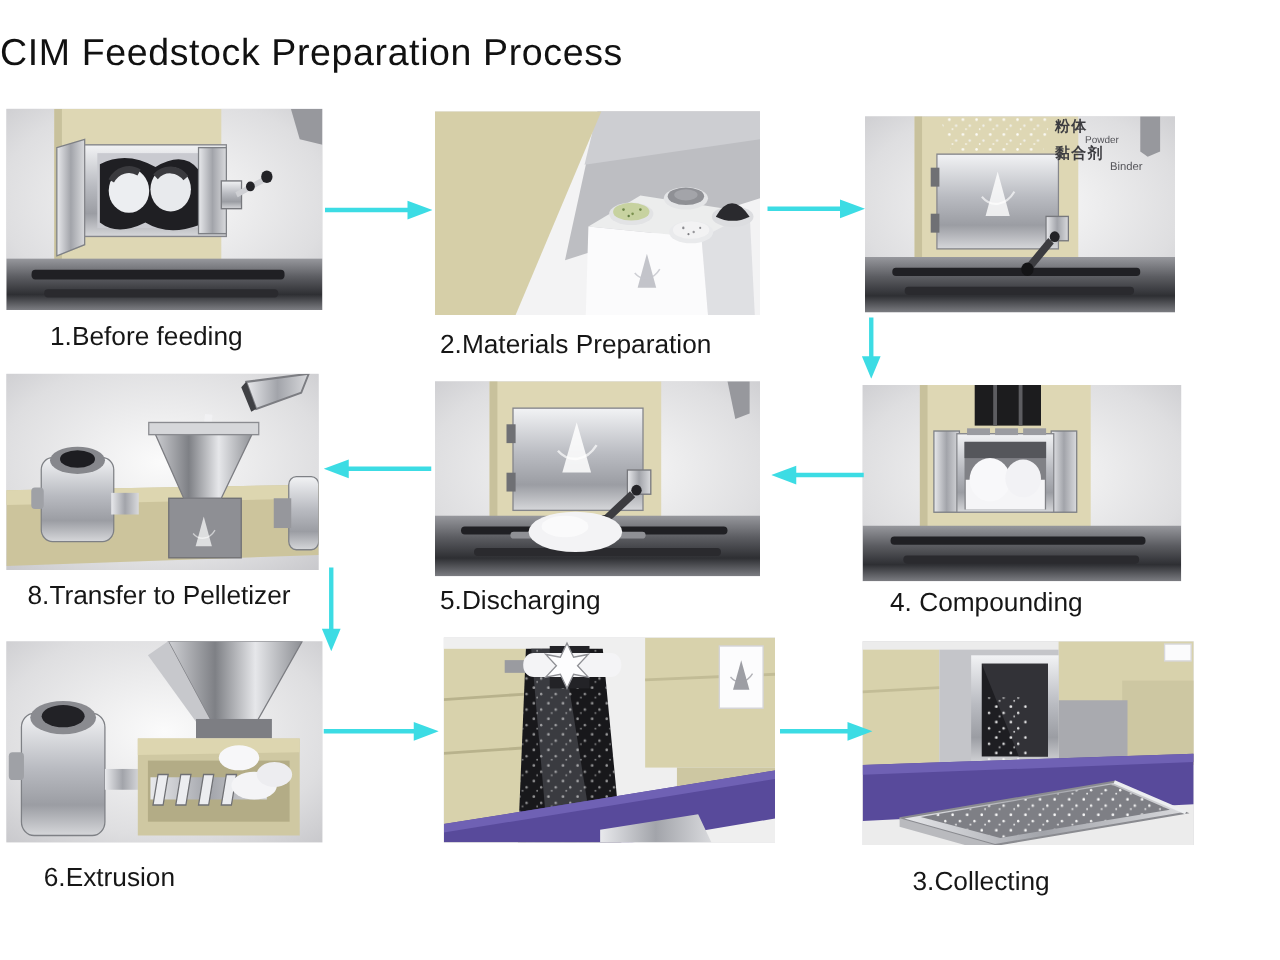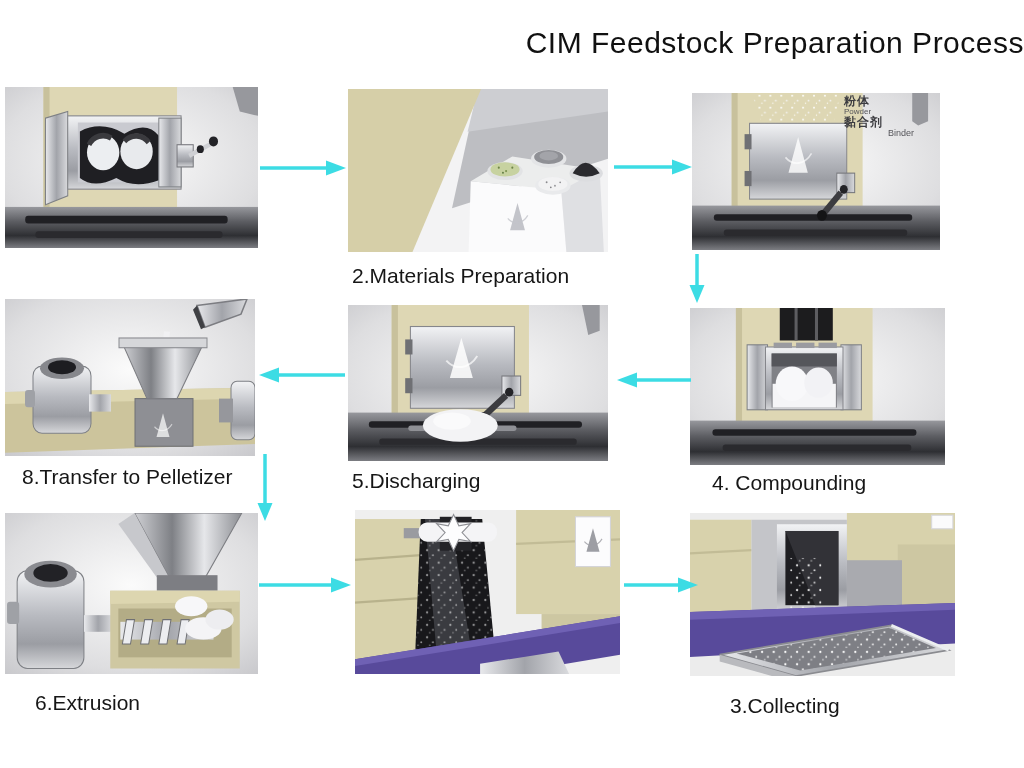--- a/index.html
+++ b/index.html
@@ -1,28 +1,28 @@
 <!DOCTYPE html>
 <html><head>
 <meta charset="utf-8">
 <style>
   html,body{margin:0;padding:0;background:#fff;}
   #stage{position:relative;width:1024px;height:768px;background:#ffffff;overflow:hidden;
          font-family:"Liberation Sans","DejaVu Sans",sans-serif;color:#1a1a1a;}
-  .title{position:absolute;top:26px;left:0;width:1024px;text-align:right;
+  .title{position:absolute;top:26px;left:0;width:1024px;text-align:left;
          font-size:30px;font-weight:400;letter-spacing:.5px;color:#111;}
   .panel{position:absolute;display:flex;flex-direction:row;margin:0;}
   .bar{height:8px;background:#0d0d0d;flex:0 0 auto;}
   .scene{position:relative;flex:1 1 auto;overflow:hidden;background:#dcdcde;}
   .scene svg{position:absolute;inset:0;width:100%;height:100%;display:block;}
   .step-label{position:absolute;font-size:21px;color:#161616;white-space:nowrap;}
   .flow-arrow{position:absolute;}
   .annot{position:absolute;left:152px;top:2px;line-height:1.05;color:#3c3c40;}
   .annot .cn{font-size:12px;font-weight:bold;letter-spacing:1px;}
-  .annot .en{font-size:8px;color:#55555a;}
+  .annot .en{font-size:8px;color:#55555a;margin-left:24px;}
   .annot .en2{font-size:9px;color:#55555a;padding-left:44px;}
 </style>
 </head>
 <body>
 
 <div id="stage">
 
   <svg width="0" height="0" style="position:absolute" aria-hidden="true">
     <defs>
       <radialGradient id="bgRad" cx="50%" cy="45%" r="80%">
@@ -90,20 +90,21 @@
           <rect x="152" y="28" width="22" height="62" fill="url(#metalH)" stroke="#7e8085" stroke-width="1"></rect>
           <rect x="170" y="52" width="16" height="20" fill="url(#metalV)" stroke="#77787d" stroke-width="1"></rect>
           <line x1="182" y1="62" x2="206" y2="50" stroke="#cfd0d4" stroke-width="4"></line>
           <circle cx="206" cy="49" r="4.5" fill="#232327"></circle>
           <circle cx="193" cy="56" r="3.5" fill="#232327"></circle>
         </g>
       </svg>
     </div>
     <div class="bar"></div>
   </figure>
+  <div class="step-label" style="left:40px;top:258px">1.Before feeding</div>
 
   <figure class="panel" style="left:348px;top:89px;width:260px;height:163px">
     <div class="bar"></div>
     <div class="scene">
       <svg viewBox="0 0 250 145" preserveAspectRatio="none">
         <rect width="250" height="145" fill="#f3f3f4"></rect>
         <polygon points="125,0 250,0 250,62 100,106" fill="#bdbec2"></polygon>
         <polygon points="125,0 250,0 250,20 115,38" fill="#cdced2"></polygon>
         <polygon points="0,0 128,0 62,145 0,145" fill="#d6cfa8"></polygon>
         <g>

